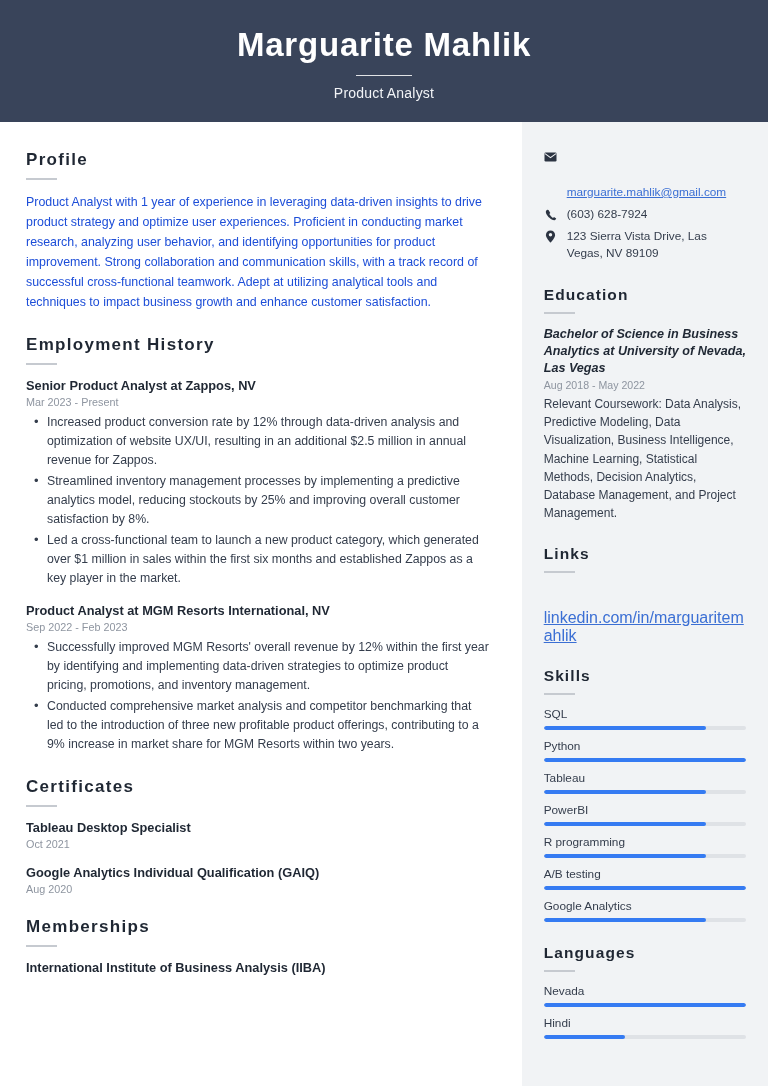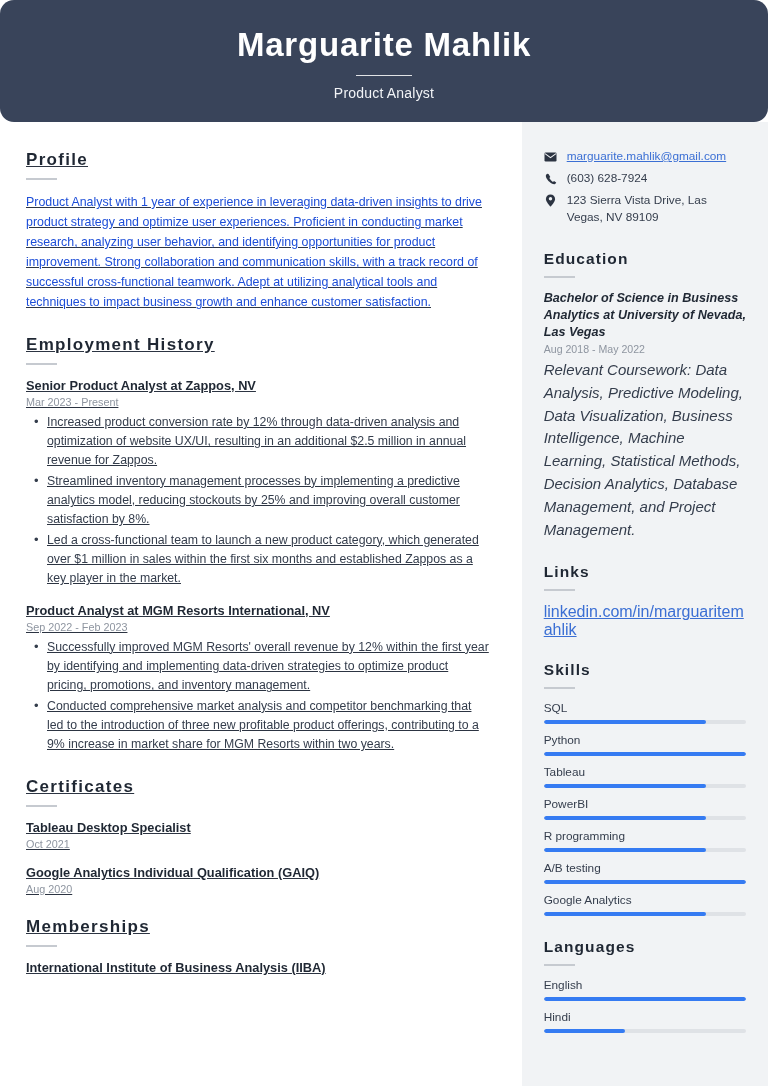--- a/index.html
+++ b/index.html
@@ -13,21 +13,20 @@
   .page { width:768px; height:1086px; position:relative; display:flex; flex-direction:column; }
 
   
   .header {
     background:#39445a;
     color:#ffffff;
     padding:26px 20px 24px;
     text-align:center;
     flex:0 0 auto;
     height:122px;
-    border-radius:14px;
   }
   .name {
     font-size:33px;
     font-weight:700;
     letter-spacing:0.8px;
     line-height:1.15;
     color:#ffffff;
   }
   .name-divider {
     width:56px;
@@ -36,21 +35,20 @@
     margin:11px auto 9px;
   }
   .job-title { font-size:14px; font-weight:400; color:#f2f4f7; letter-spacing:0.2px; }
 
   
   .body { display:flex; flex:1 1 auto; min-height:0; }
   .left {
     width:576px;
     background:#ffffff;
     padding:28px 32px 8px 26px;
-    text-decoration:underline;
   }
   .right {
     width:270px;
     background:#f1f3f5;
     padding:26px 22px 0 22px;
   }
 
   
   .sec { margin-bottom:22px; }
   .sec-title {
@@ -119,30 +117,31 @@
     display:flex;
     align-items:center;
     justify-content:center;
     padding-top:2px;
   }
   .c-ico svg { display:block; }
   .link-text {
     color:#3b6fd4;
     text-decoration:underline;
     word-break:break-word;
+    margin-top:36px;
   }
   .edu-title {
     font-size:12.6px;
     font-weight:700;
     line-height:1.34;
     color:#1f2733;
     font-style:italic;
   }
   .edu-date { font-size:10.6px; color:#8e95a0; margin:2px 0 4px; }
-  .edu-desc { font-size:15px; line-height:1.52; color:#343d4c;font-style:italic; }
+  .edu-desc { font-size:12px; line-height:1.52; color:#343d4c; }
 
   
   .skill { margin-bottom:9px; }
   .skill-label {
     font-size:11.8px;
     color:#343d4c;
     margin-bottom:5px;
   }
   .bar-track {
     width:100%;
@@ -323,21 +322,21 @@
             <div class="bar-fill" style="width: 80%;"></div>
           </div>
         </div>
       </div>
 
       <div class="sec">
         <div class="sec-title">Languages</div>
         <div class="sec-rule"></div>
 
         <div class="skill">
-          <div class="skill-label">English</div>
+          <div class="skill-label">Nevada</div>
           <div class="bar-track">
             <div class="bar-fill" style="width: 100%;"></div>
           </div>
         </div>
         <div class="skill">
           <div class="skill-label">Hindi</div>
           <div class="bar-track">
             <div class="bar-fill" style="width: 40%;"></div>
           </div>
         </div>

